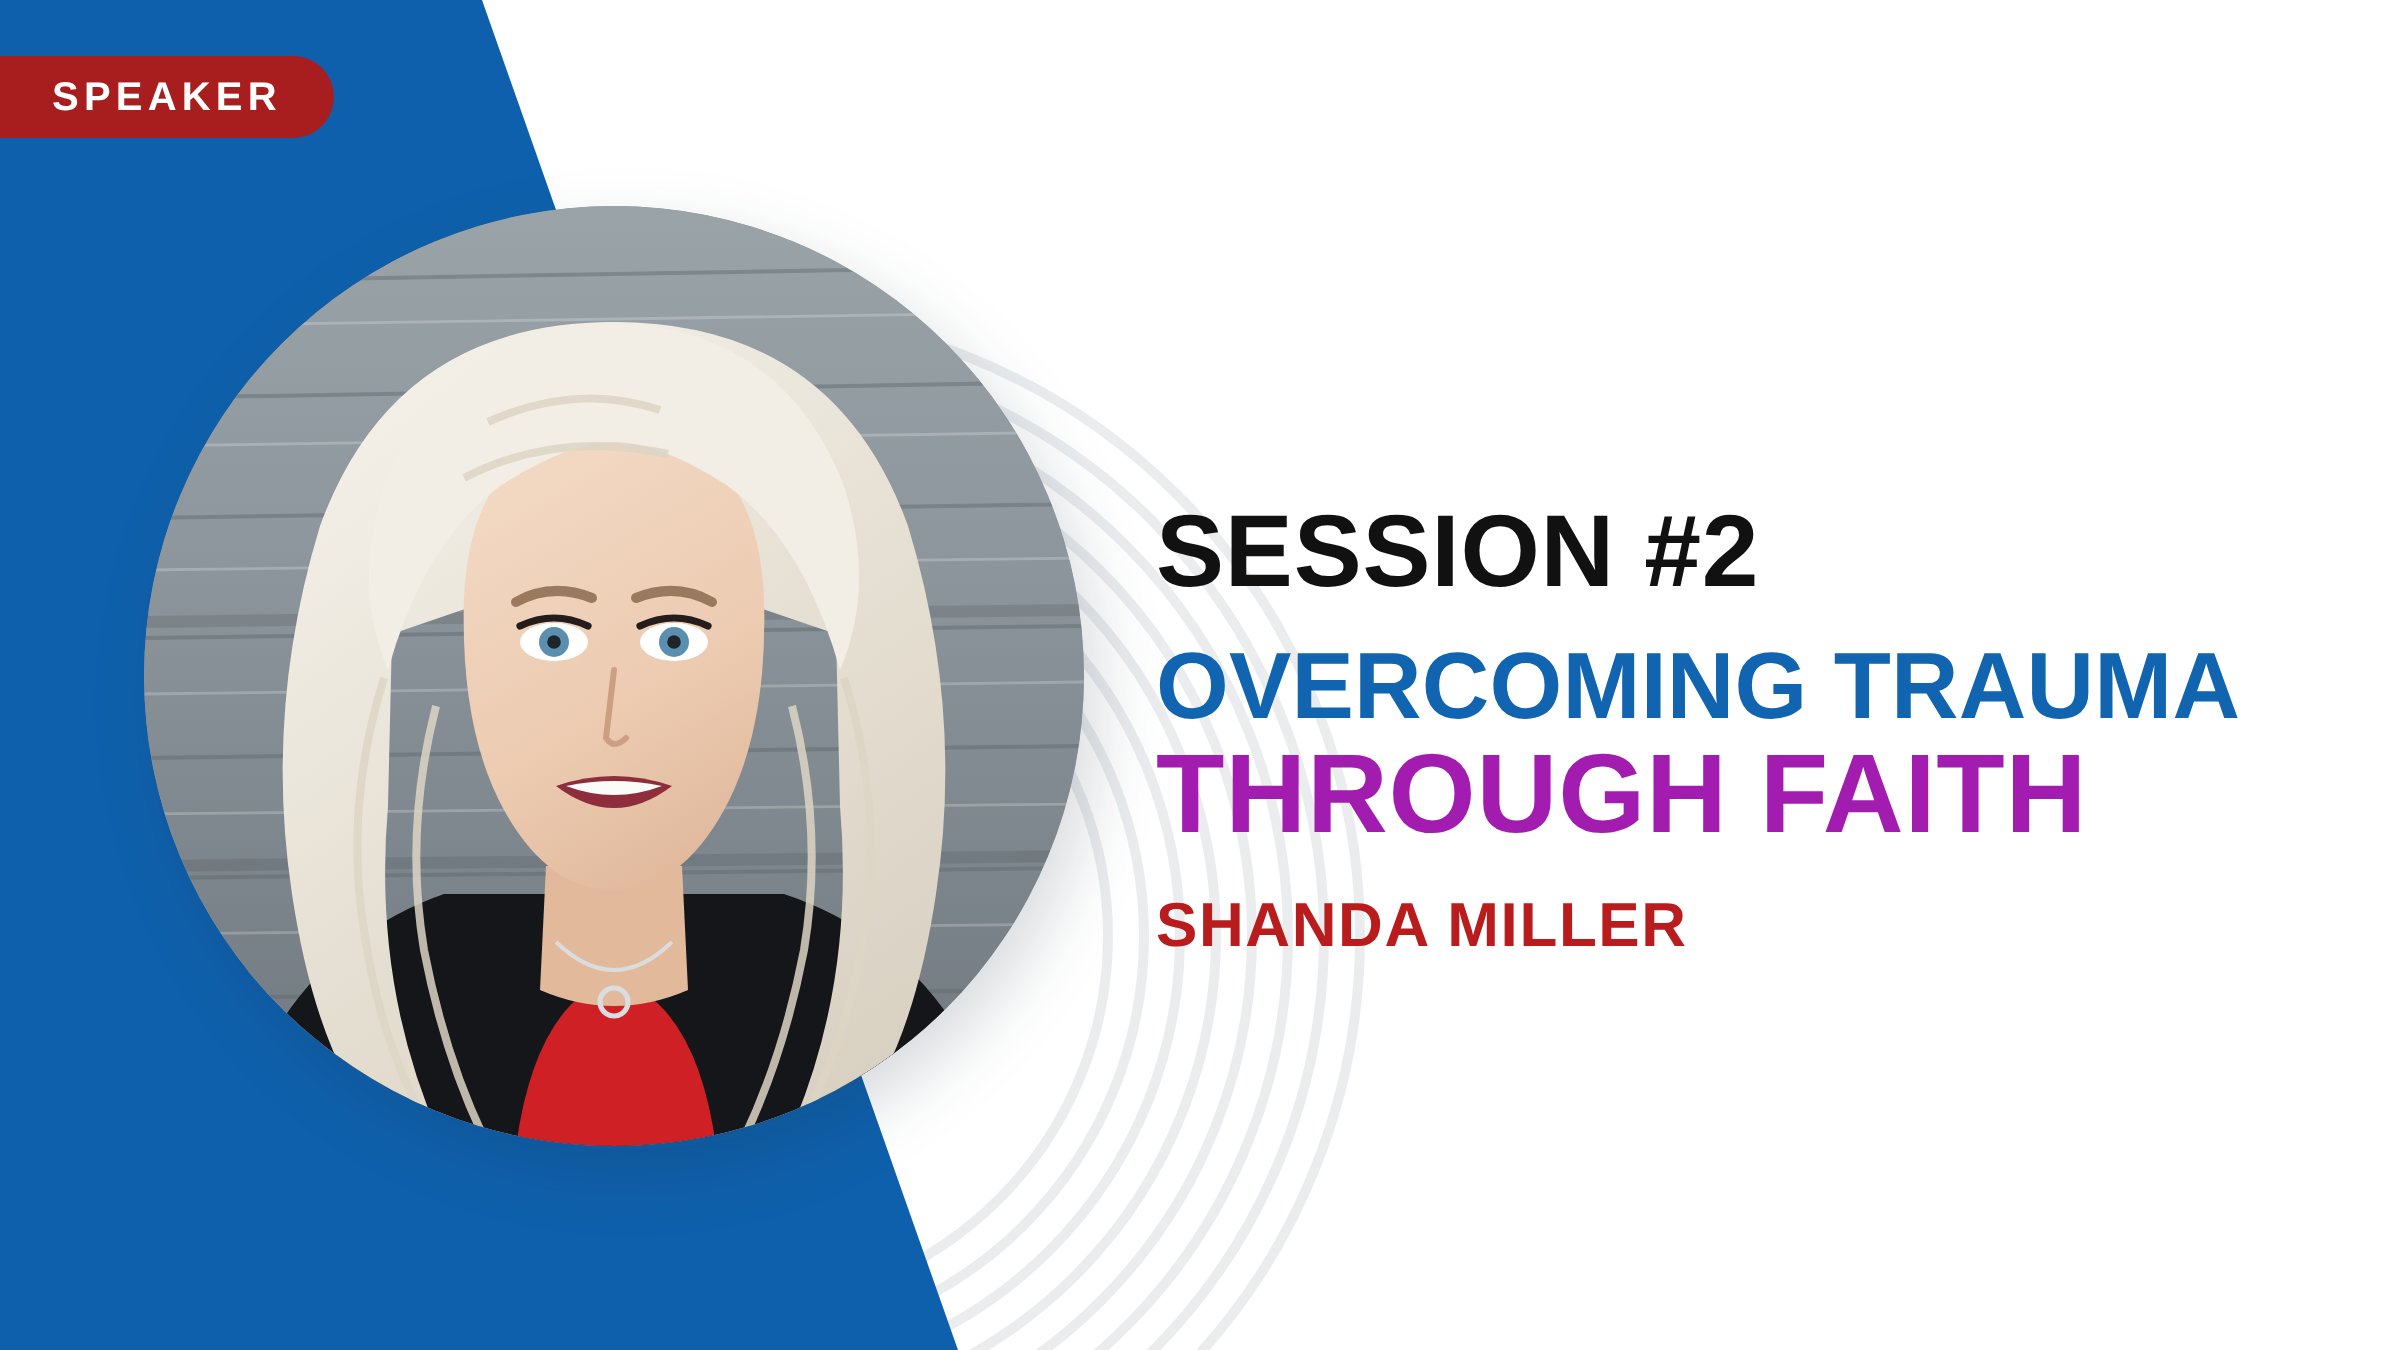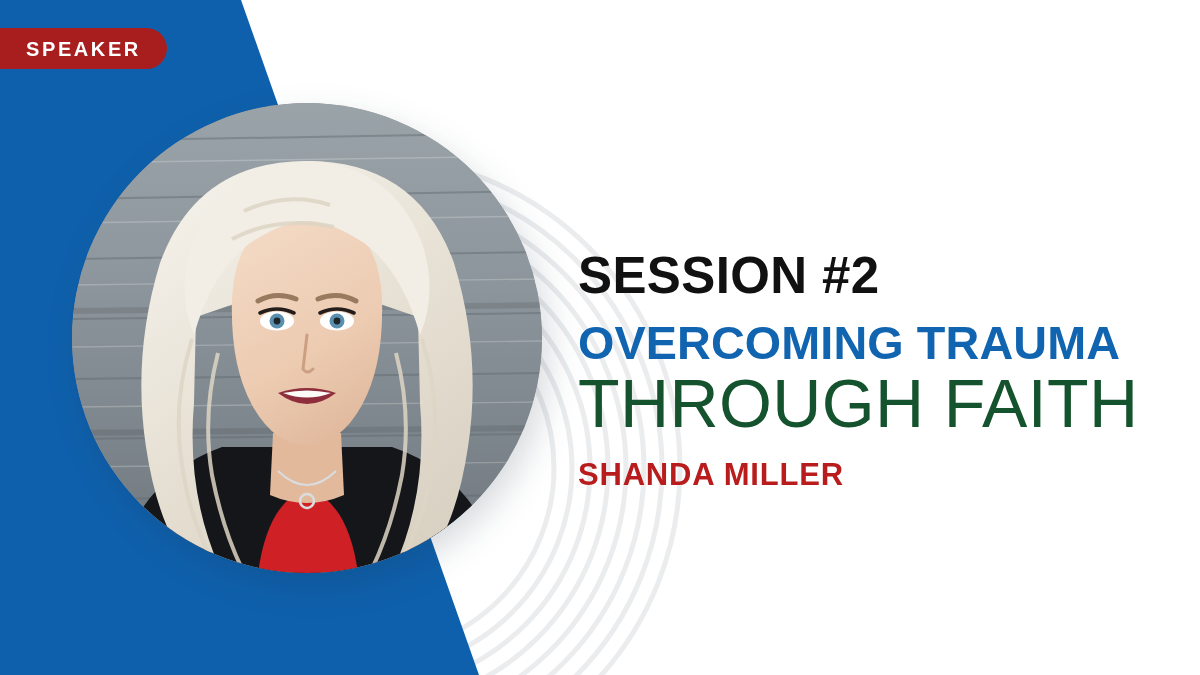--- a/index.html
+++ b/index.html
@@ -125,23 +125,23 @@
     font-size: 47px;
     font-weight: bold;
     letter-spacing: 0.1px;
     line-height: 1.0;
     margin: 0;
     white-space: nowrap;
     transform: scaleX(0.995);
     transform-origin: left center;
   }
   .title-line-2 {
-    color: #14532d;
-    font-size: 68px;
-    font-weight: normal;
+    color: #a21caf;
+    font-size: 56px;
+    font-weight: bold;
     letter-spacing: 0.4px;
     line-height: 1.0;
     margin: 3px 0 0 0;
     white-space: nowrap;
   }
   .speaker-name {
     color: #b91c1c;
     font-size: 31px;
     font-weight: bold;
     letter-spacing: 0.8px;

